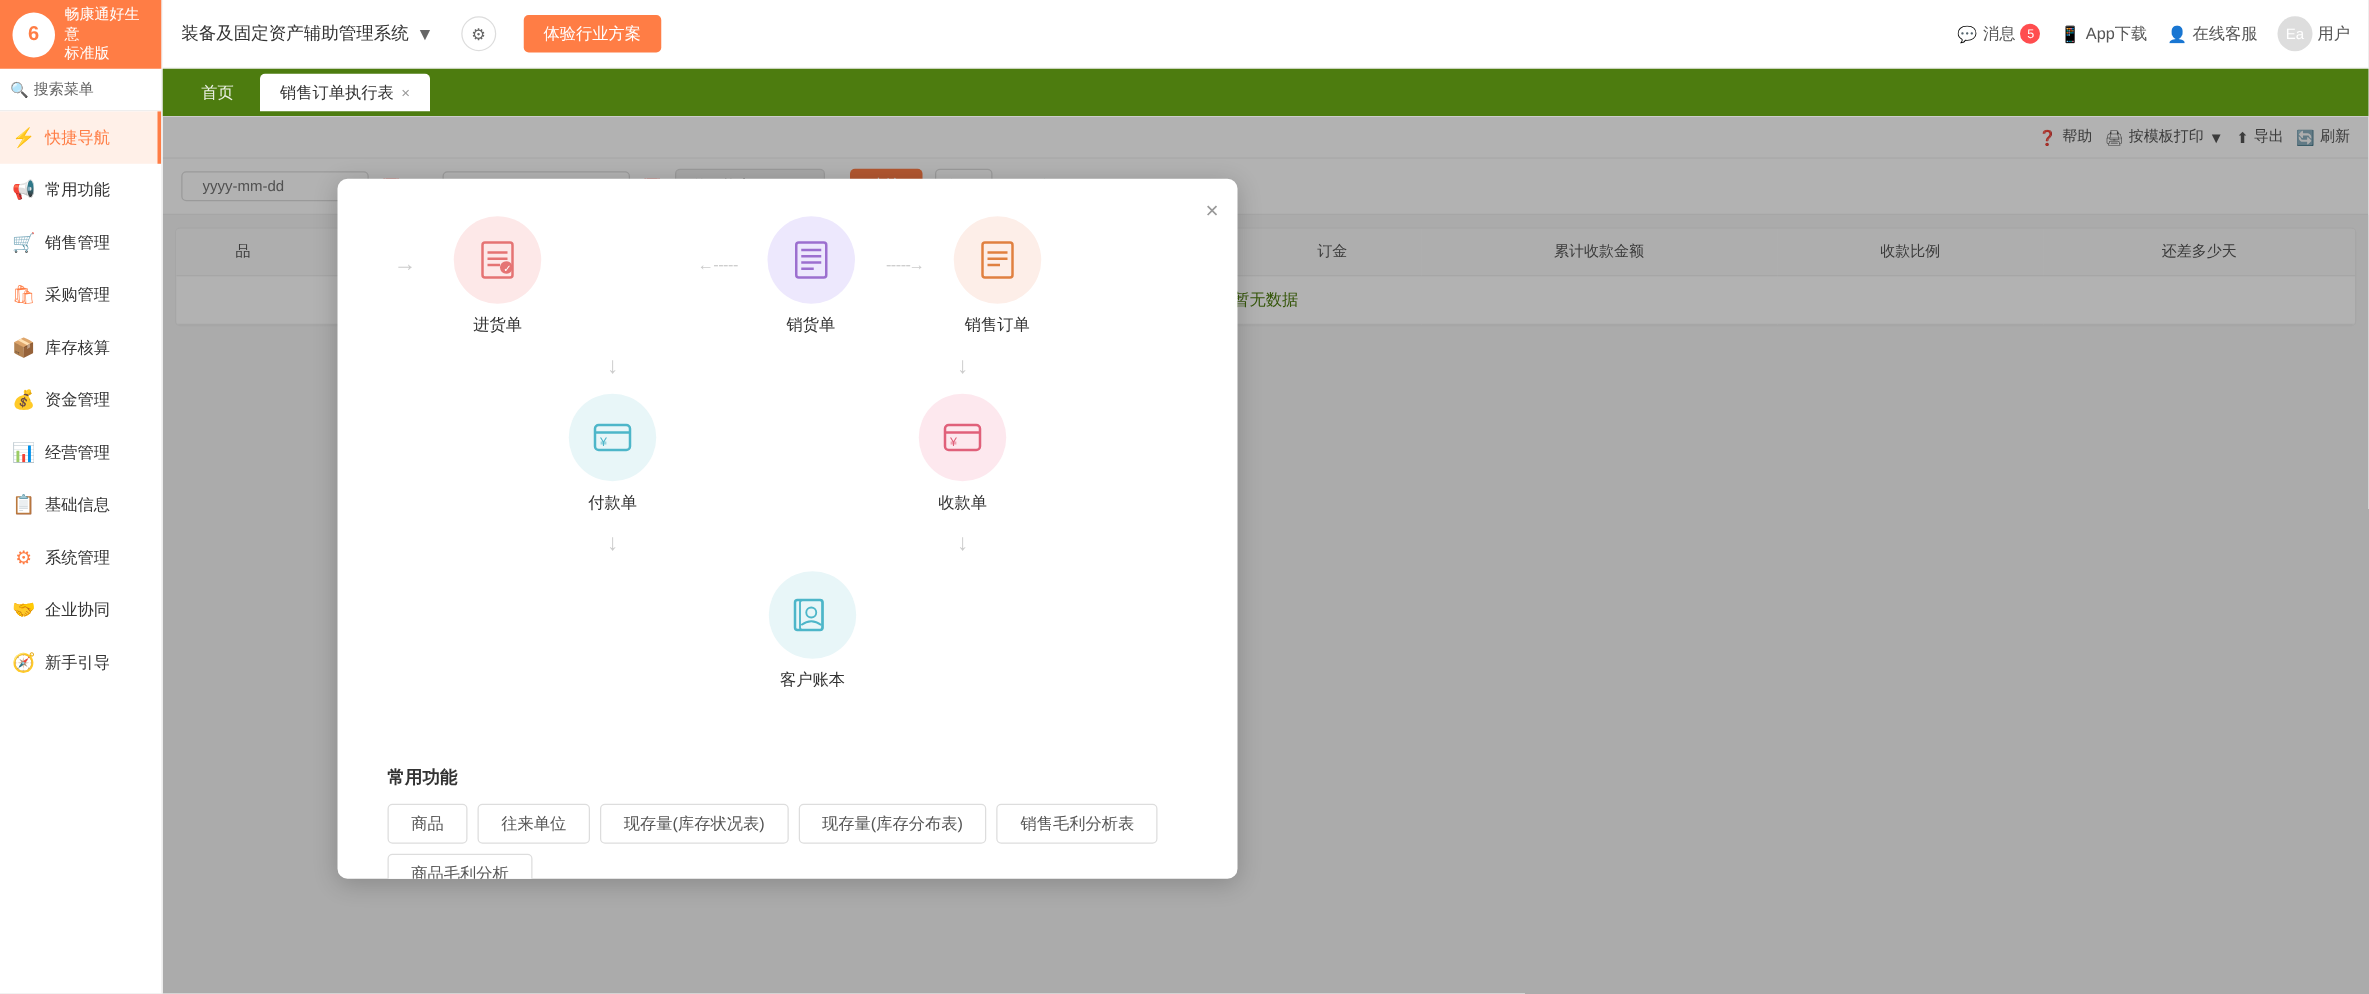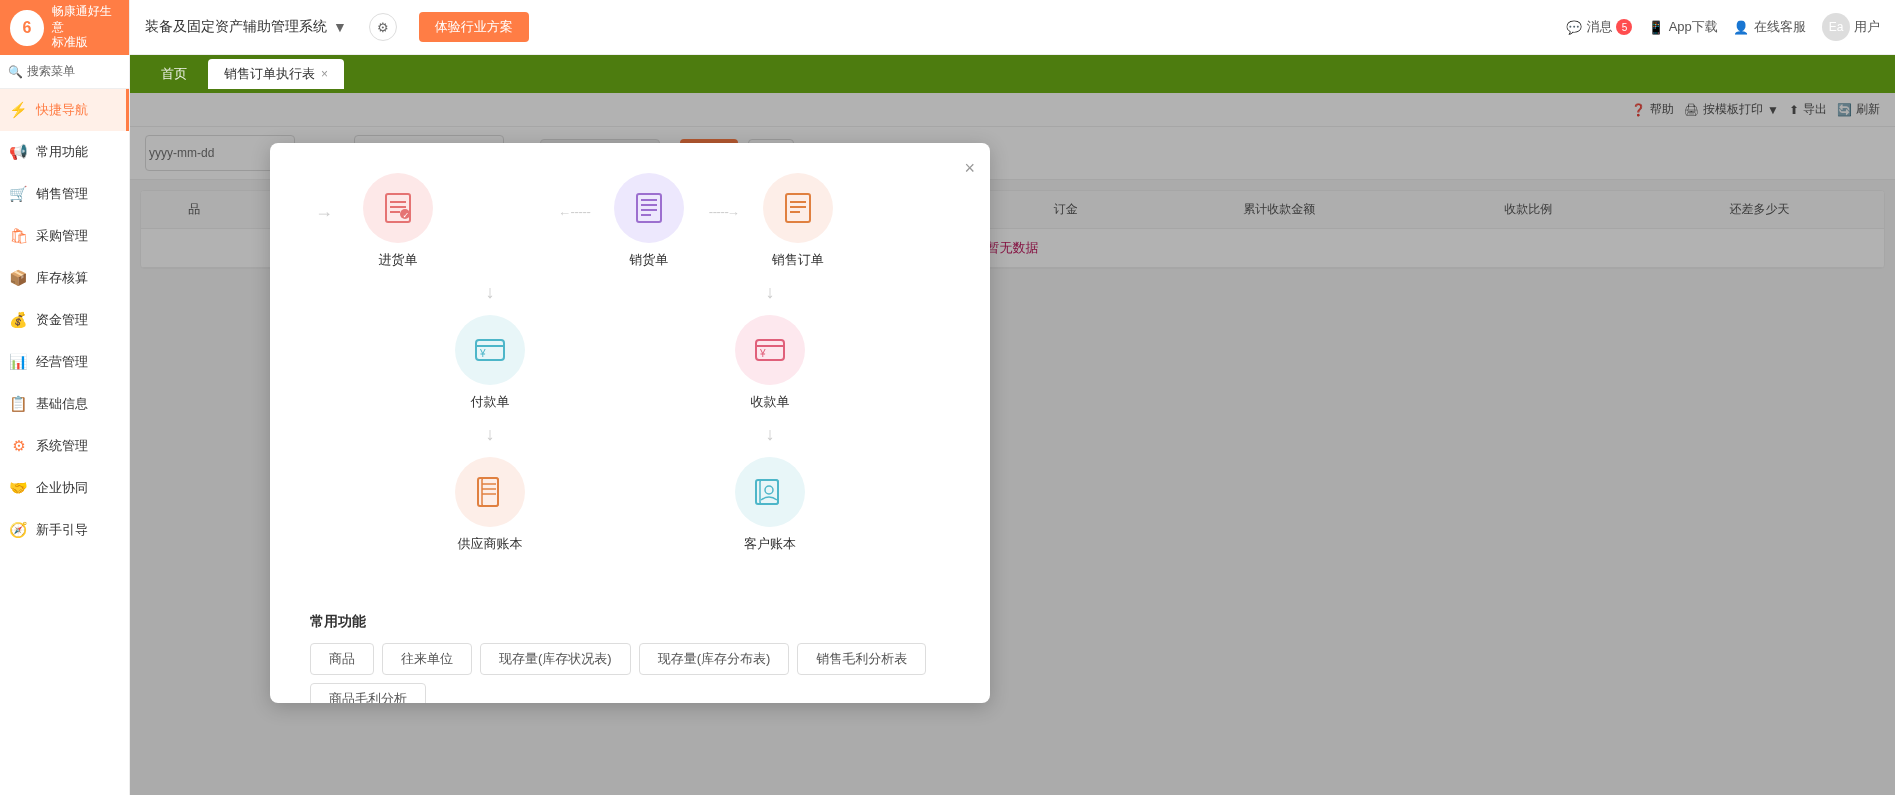--- a/index.html
+++ b/index.html
@@ -42,31 +42,31 @@
 
     
     .content-area { flex: 1; background: #f5f5f5; position: relative; overflow: hidden; }
 
     
     .content-toolbar { background: #fff; padding: 8px 15px; display: flex; align-items: center; justify-content: flex-end; gap: 10px; border-bottom: 1px solid #eee; }
     .toolbar-btn { display: flex; align-items: center; gap: 4px; color: #555; font-size: 12px; cursor: pointer; }
 
     
     .filter-bar { background: #fff; padding: 8px 15px; display: flex; align-items: center; gap: 10px; border-bottom: 1px solid #eee; flex-wrap: wrap; }
-    .filter-input { border: 1px solid #ddd; border-radius: 4px; padding: 4px 3px; font-size: 12px; height: 36px; width: 150px; }
+    .filter-input { border: 1px solid #ddd; border-radius: 4px; padding: 4px 16px; font-size: 12px; height: 24px; width: 150px; }
     .filter-select { border: 1px solid #ddd; border-radius: 4px; padding: 4px 8px; font-size: 12px; height: 28px; width: 120px; }
     .filter-btn { background: #ff7d45; color: #fff; border: none; border-radius: 4px; padding: 4px 16px; height: 28px; cursor: pointer; font-size: 13px; }
     .filter-set-btn { background: #fff; color: #555; border: 1px solid #ddd; border-radius: 4px; padding: 4px 10px; height: 28px; cursor: pointer; font-size: 12px; }
     .more-conditions { color: #1ab394; font-size: 12px; cursor: pointer; display: flex; align-items: center; gap: 2px; }
 
     
     .table-container { background: #fff; margin: 10px; border: 1px solid #eee; border-radius: 4px; overflow: auto; }
     .table { width: 100%; border-collapse: collapse; font-size: 12px; }
     .table th { background: #fafafa; padding: 10px 12px; text-align: center; border-bottom: 1px solid #eee; color: #555; font-weight: normal; white-space: nowrap; }
-    .table td { padding: 10px 12px; text-align: center; border-bottom: 1px solid #eee; color: #be185d; }
+    .table td { padding: 10px 12px; text-align: center; border-bottom: 1px solid #eee; color: #4d7c0f; }
     .no-data { text-align: center; padding: 40px; color: #999; font-size: 13px; }
 
     
     .modal-overlay { position: absolute; top: 0; left: 0; right: 0; bottom: 0; background: rgba(0,0,0,0.3); z-index: 100; display: flex; align-items: flex-start; justify-content: flex-start; }
     .modal { background: #fff; border-radius: 8px; width: 720px; max-height: 560px; margin: 40px auto; position: relative; overflow: hidden; box-shadow: 0 4px 20px rgba(0,0,0,0.2); margin-left: 140px; margin-top: 50px; }
     .modal-close { position: absolute; right: 15px; top: 15px; cursor: pointer; color: #999; font-size: 18px; z-index: 10; }
 
     
     .flowchart { padding: 30px 40px; }
     .flow-row { display: flex; align-items: center; gap: 0; margin-bottom: 10px; }
@@ -363,32 +363,20 @@
               </div>
               <div style="width:100px"></div>
               <div style="width:60px"></div>
               <div style="width:120px; text-align:center">
                 <div class="flow-arrow-v">↓</div>
               </div>
             </div>
 
             <div class="flow-row" style="margin-left:120px">
 
-              <div class="flow-item">
-                <div class="flow-circle orange">
-                  <svg width="36" height="36" viewBox="0 0 36 36">
-                      <rect x="6" y="4" width="20" height="28" rx="2" fill="none" stroke="#e08040" stroke-width="2"></rect>
-                      <rect x="10" y="4" width="16" height="28" rx="2" fill="none" stroke="#e08040" stroke-width="1.5"></rect>
-                      <line x1="10" y1="10" x2="24" y2="10" stroke="#e08040" stroke-width="1.5"></line>
-                      <line x1="10" y1="15" x2="24" y2="15" stroke="#e08040" stroke-width="1.5"></line>
-                      <line x1="10" y1="20" x2="24" y2="20" stroke="#e08040" stroke-width="1.5"></line>
-                    </svg>
-                </div>
-                <span class="flow-label">供应商账本</span>
-              </div>
 
               <div style="width:100px"></div>
               <div style="width:60px"></div>
 
               <div class="flow-item">
                 <div class="flow-circle teal">
                   <svg width="36" height="36" viewBox="0 0 36 36">
                       <rect x="4" y="6" width="22" height="24" rx="2" fill="none" stroke="#4db6c9" stroke-width="2"></rect>
                       <rect x="8" y="6" width="18" height="24" rx="2" fill="none" stroke="#4db6c9" stroke-width="1.5"></rect>
                       <circle cx="17" cy="16" r="4" fill="none" stroke="#4db6c9" stroke-width="1.5"></circle>

